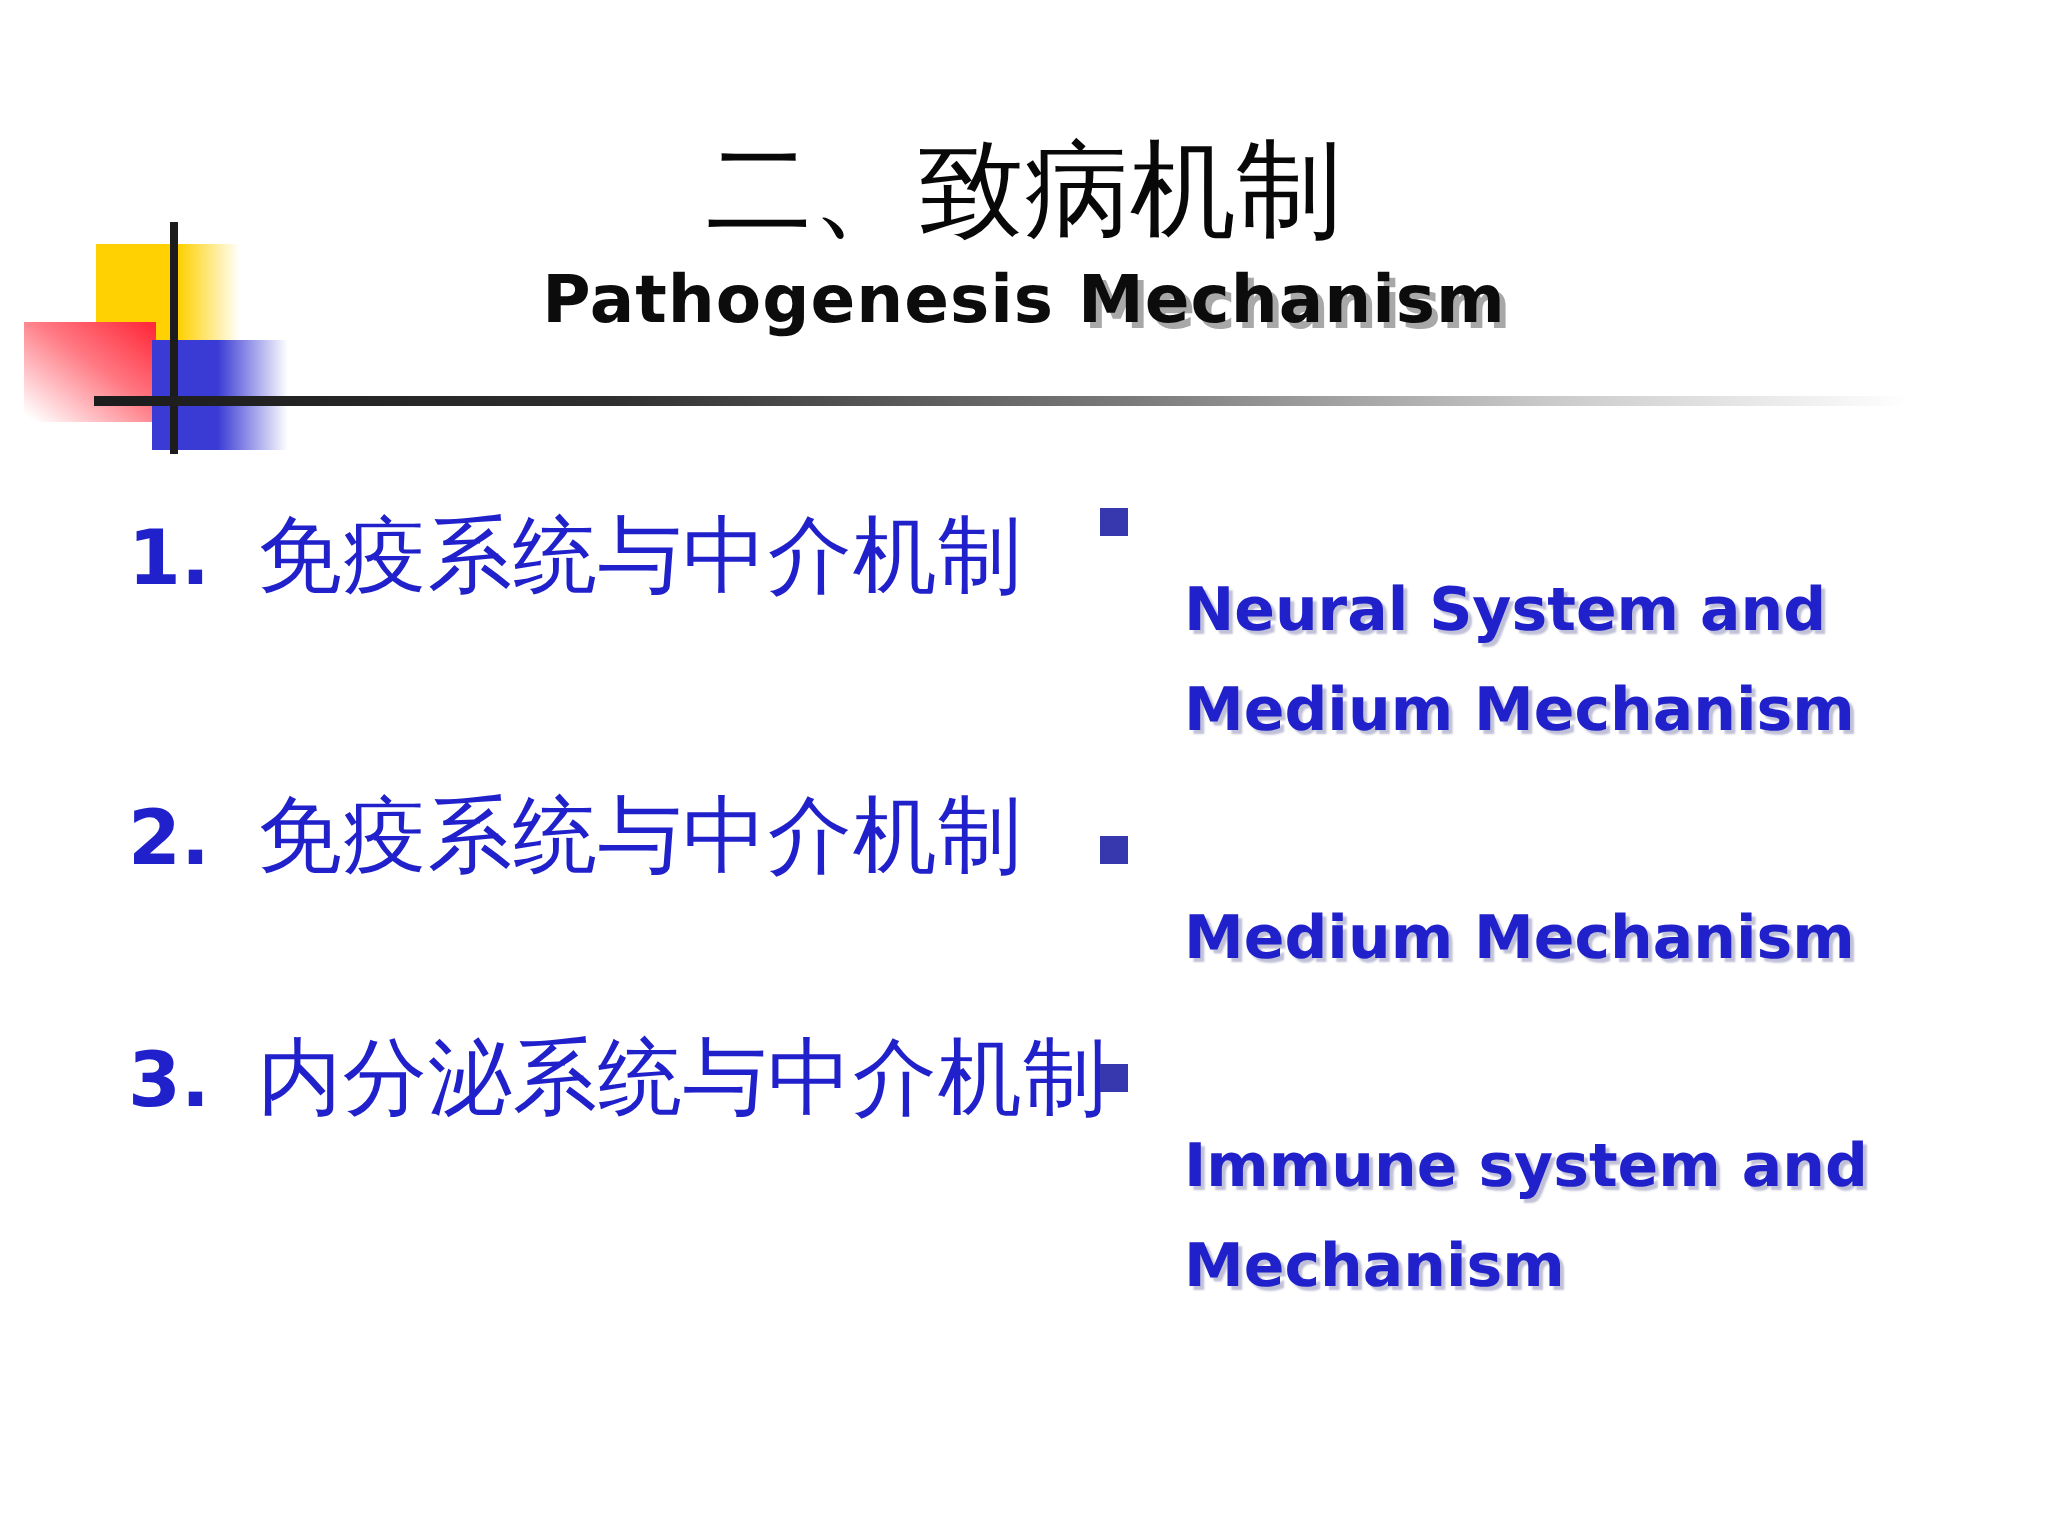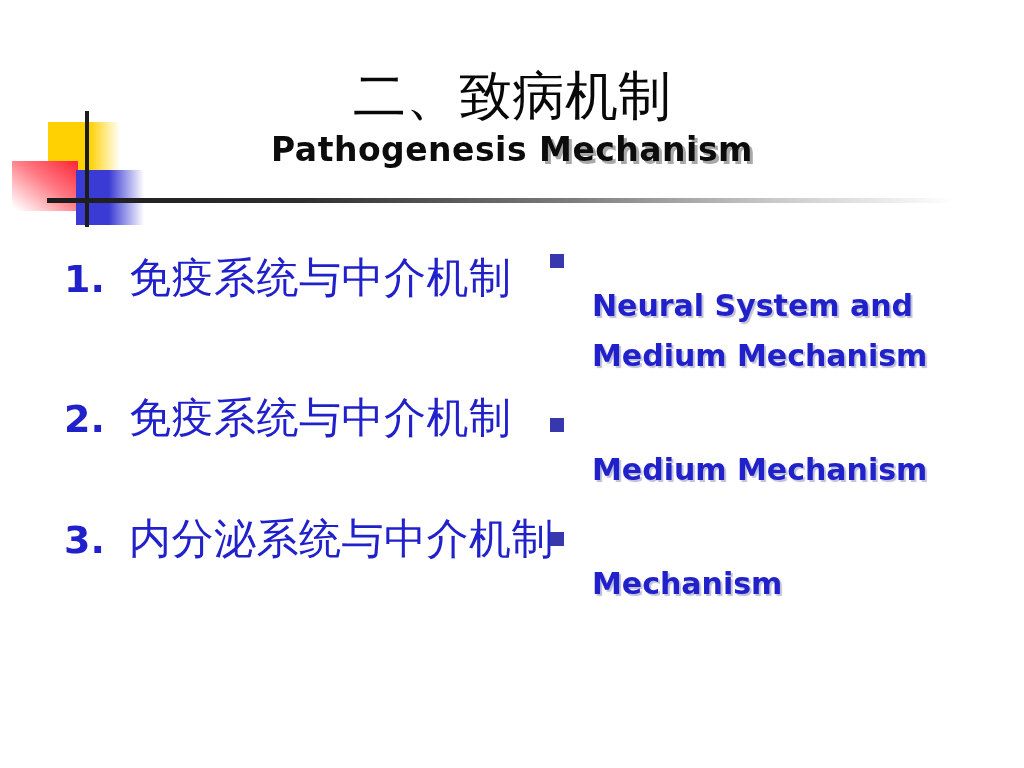--- a/index.html
+++ b/index.html
@@ -154,18 +154,19 @@
     </div>
     <div class="r-item">
       <span class="bullet"></span>
       <div class="r-text">
         <span>Medium Mechanism</span>
       </div>
     </div>
     <div class="r-item">
       <span class="bullet"></span>
       <div class="r-text">
+        <span>Immune system and</span>
         <span>Mechanism</span>
       </div>
     </div>
   </div>
 
 </div>
 
 </body></html>

